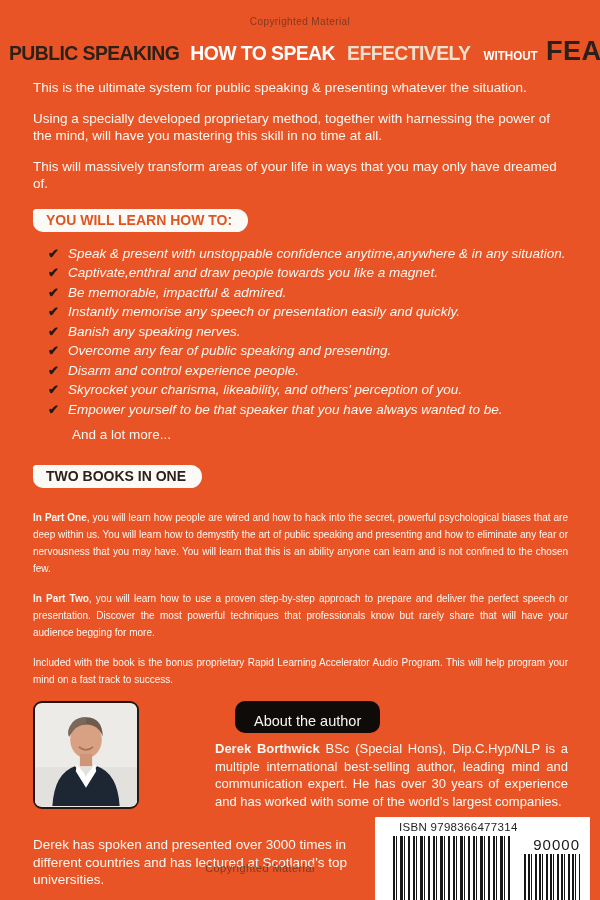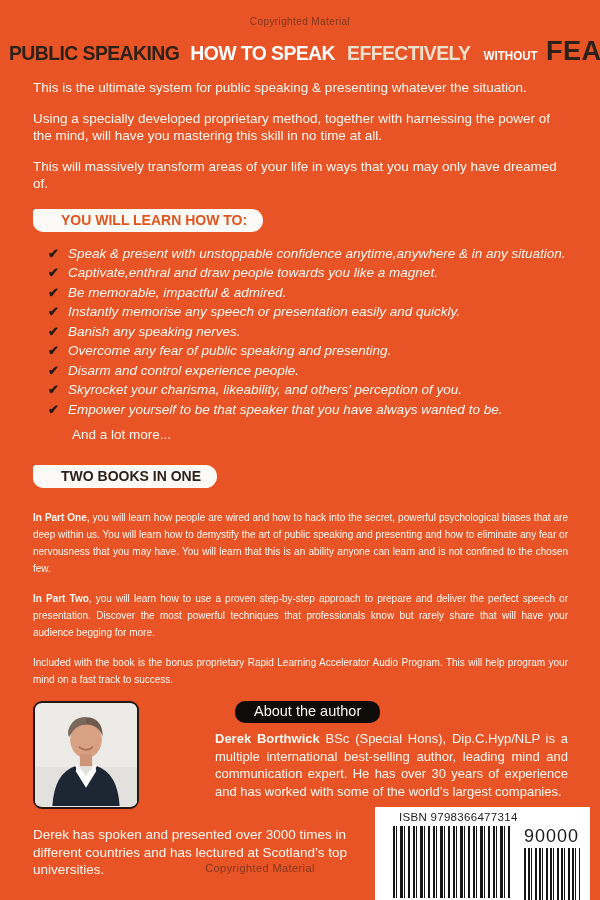--- a/index.html
+++ b/index.html
@@ -37,21 +37,21 @@
 
   .content{padding:0 32px 0 33px;}
 
   .intro-block{margin-top:12px;}
   .intro-block p{font-size:13.5px;line-height:17.5px;margin:0 0 13px 0;}
   .intro-block b{font-weight:700;}
 
   .pill{
     display:inline-block;background:#FCFAF7;
     border-radius:4px 14px 14px 12px;
-    padding:3px 16px 4px 28px;
+    padding:3px 16px 4px 13px;
     font-size:14px;font-weight:700;
     margin:3px 0 9px 0;
   }
   .pill-orange{color:#E0551F;}
   .pill-dark{color:#2D2018;}
 
   ul.bullets{list-style:none;margin:3px 0 0 0;padding:0 0 0 15px;}
   ul.bullets li{
     display:flex;gap:9px;align-items:baseline;
     font-style:italic;font-size:13.5px;line-height:19.5px;
@@ -68,21 +68,21 @@
   .author-row{display:flex;margin-top:4px;}
   .photo-frame{
     flex:none;width:102px;height:104px;
     border:2px solid #241812;border-radius:9px;
     background:#ECEBE8;overflow:hidden;
   }
   .photo-frame svg{display:block;width:100%;height:100%;}
   .author-right{margin-left:76px;width:357px;}
   .about-badge{
     display:inline-block;background:#0E0B09;color:#FAF5EF;
-    font-size:14.5px;padding:2px 19px 4px 19px;border-radius:10px;
+    font-size:14.5px;padding:12px 19px 4px 19px;border-radius:10px;
     margin-left:20px;
   }
   .bio{text-align:justify;font-size:13px;line-height:17.5px;margin-top:7px;}
   .bio b{font-weight:700;}
 
   .bottom-section{position:relative;margin-top:13px;}
   .bottom-left{width:336px;}
   .bottom-left p{font-size:13.5px;line-height:17.5px;margin:0 0 13px 0;}
 
   .barcode-panel{
@@ -95,21 +95,21 @@
   .bars-row{display:flex;align-items:flex-start;}
   .ean-block{width:126px;}
   .bars-main{
     height:72px;margin-left:8px;
     background:repeating-linear-gradient(90deg,
       #161616 0 2px,#fff 2px 3px,#161616 3px 4px,#fff 4px 7px,
       #161616 7px 10px,#fff 10px 11px,#161616 11px 12px,#fff 12px 15px,
       #161616 15px 17px,#fff 17px 20px);
   }
   .supp-block{margin-left:13px;width:56px;}
-  .supp-label{font-size:18px;text-align:left;letter-spacing:1px;margin-bottom:1px;}
+  .supp-label{font-size:15px;text-align:right;letter-spacing:1px;margin-bottom:1px;}
   .bars-supp{
     height:62px;
     background:repeating-linear-gradient(90deg,
       #161616 0 2px,#fff 2px 4px,#161616 4px 6px,#fff 6px 7px,
       #161616 7px 8px,#fff 8px 11px);
   }
 </style>
 </head>
 <body>
 

